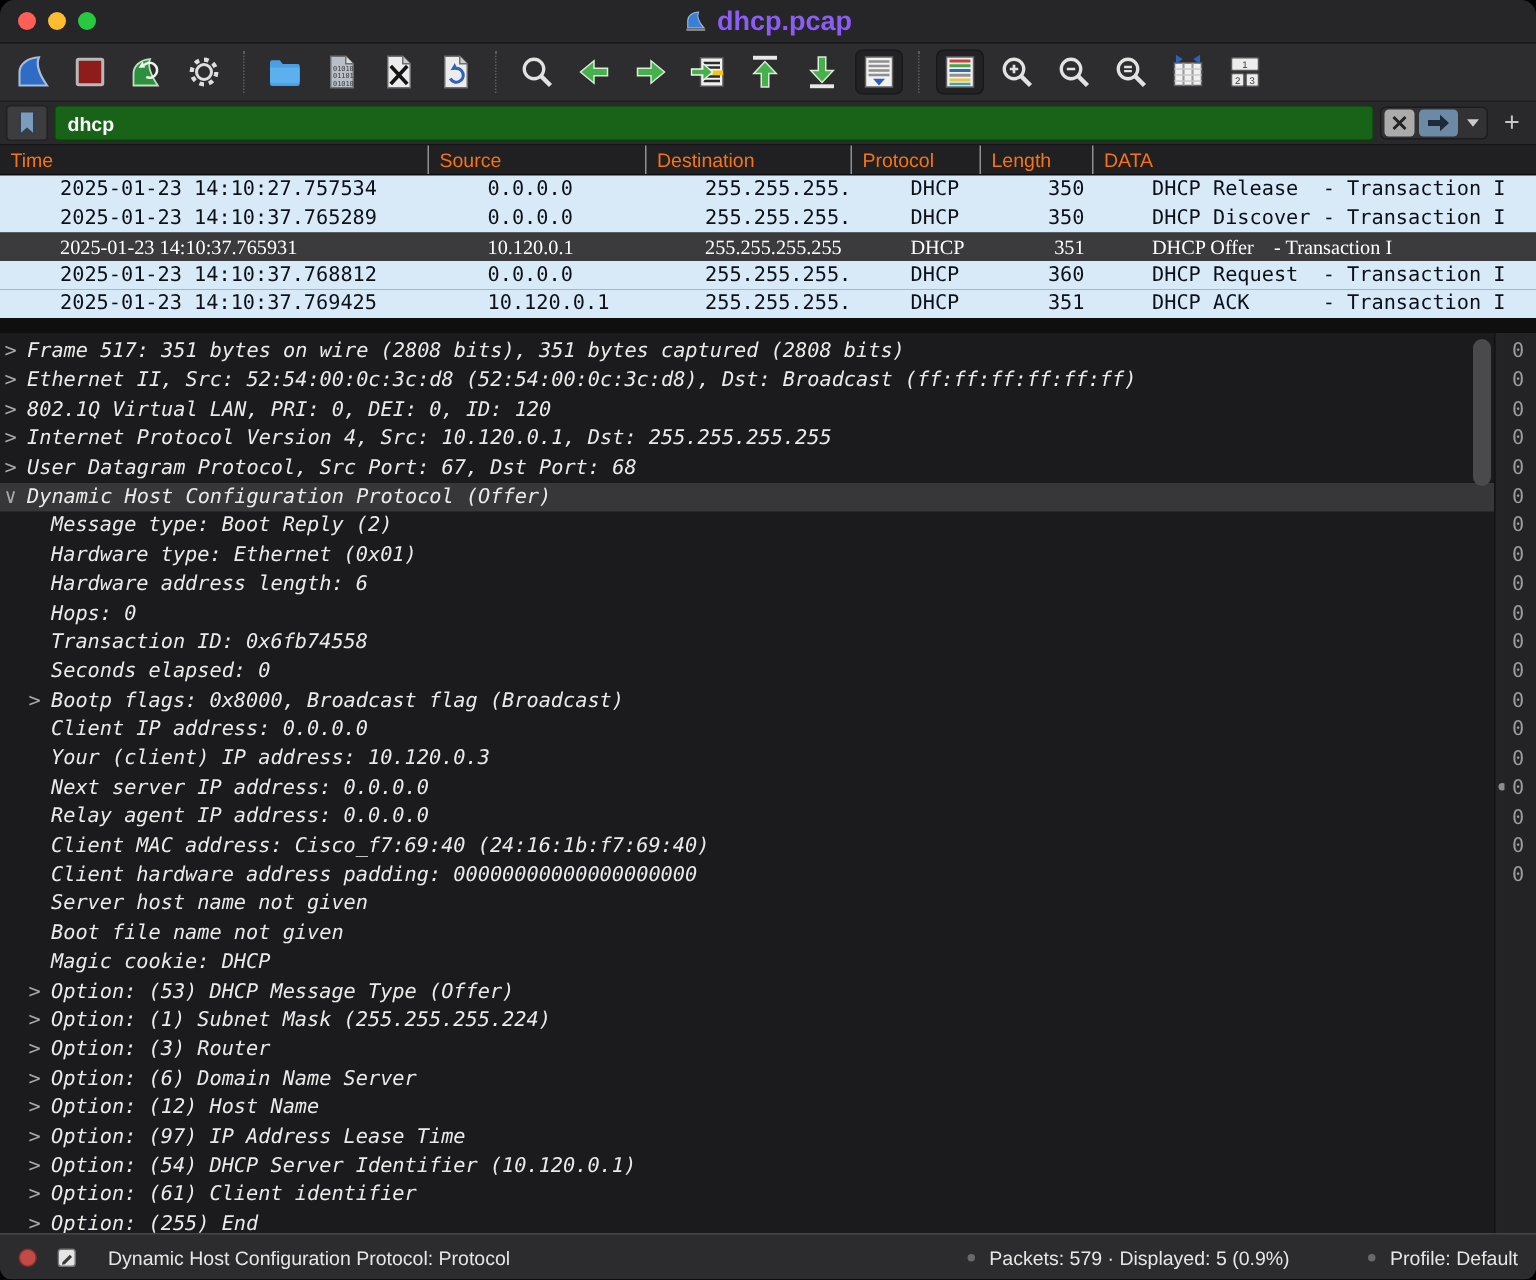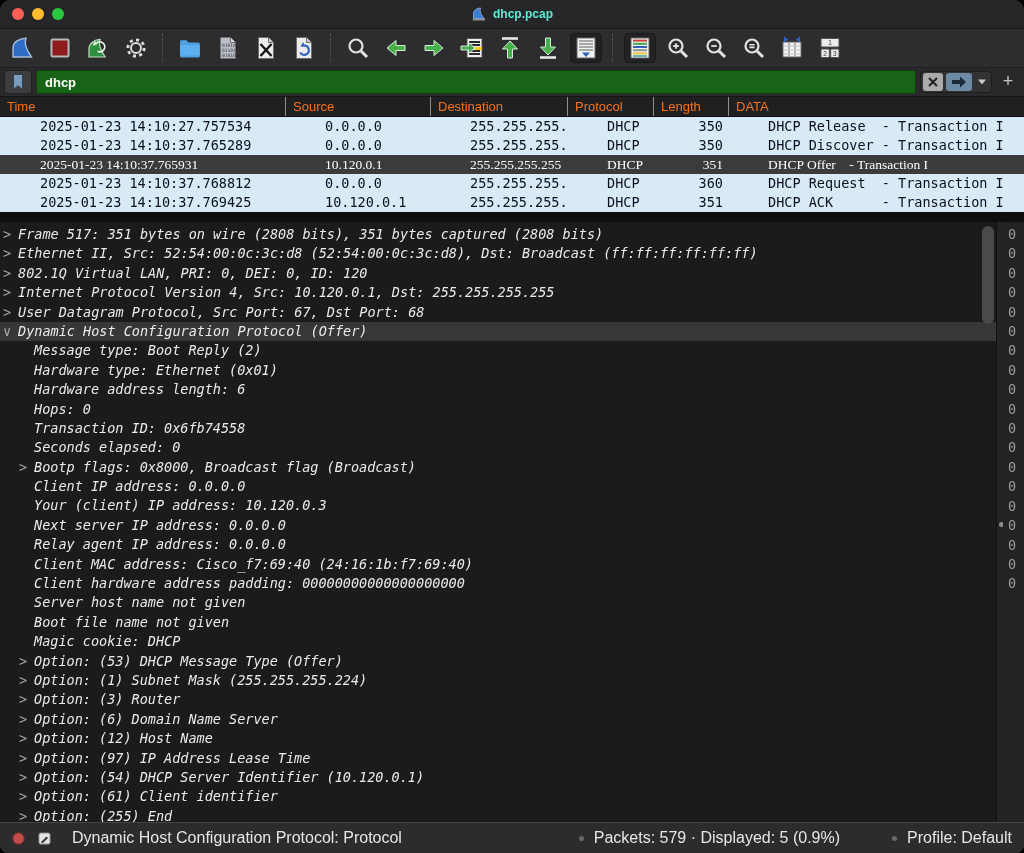--- a/index.html
+++ b/index.html
@@ -6,21 +6,21 @@
     font-family:"Liberation Sans",sans-serif;-webkit-user-select:none;}
   .window{width:1024px;height:853px;display:flex;flex-direction:column;
     border-radius:10px 10px 8px 8px;overflow:hidden;background:#1b1b1d;}
 
   
   .titlebar{height:28px;background:#262628;position:relative;display:flex;align-items:center;
     justify-content:center;border-bottom:1px solid #1a1a1a;flex:0 0 28px;}
   .lights{position:absolute;left:12px;top:8px;display:flex;gap:8px;}
   .light{width:12px;height:12px;border-radius:50%;}
   .light.red{background:#ff5f57;}.light.yellow{background:#febc2e;}.light.green{background:#28c840;}
-  .wintitle{display:flex;align-items:center;gap:6px;color:#5eead4;font-size:12px;font-weight:bold;}
+  .wintitle{display:flex;align-items:center;gap:6px;color:#8b5cf6;font-size:18px;font-weight:bold;}
 
   
   .toolbar{height:38px;flex:0 0 38px;background:#2d2d2f;display:flex;align-items:center;
     padding:0 6px;gap:6px;border-bottom:1px solid #1e1e20;}
   .tbtn{width:32px;height:30px;display:flex;align-items:center;justify-content:center;
     border-radius:5px;flex:0 0 auto;}
   .tbtn.pressed{background:#222224;box-shadow:inset 0 0 0 1px #19191b;}
   .tsep{width:1px;height:28px;border-left:1px dotted #5c5c5e;margin:0 4px;flex:0 0 1px;}
 
   
@@ -67,21 +67,21 @@
   .vsplitter{position:absolute;right:16px;top:0;bottom:0;width:10px;background:#242426;
     border-left:1px solid #111113;border-right:1px solid #111113;}
   .vsplitter .dot{position:absolute;left:2px;top:300px;width:5px;height:5px;border-radius:50%;
     background:#8d8d8f;}
   .bytes-sliver{position:absolute;right:0;top:0;bottom:0;width:16px;background:#232325;
     color:#9c9c9e;font-family:"DejaVu Sans Mono",monospace;font-size:13.5px;line-height:19.4px;
     white-space:pre;padding:3px 0 0 5px;}
 
   
   .statusbar{height:30px;flex:0 0 30px;background:#2c2c2e;border-top:1px solid #454547;
-    display:flex;align-items:center;padding:0 12px;color:#e6e6e6;font-size:16px;}
+    display:flex;align-items:center;padding:0 12px;color:#e6e6e6;font-size:13px;}
   .sb-left{display:flex;align-items:center;gap:12px;}
   .sb-field{margin-left:8px;}
   .spacer{flex:1;}
   .spacer2{flex:0 0 52px;}
   .grip-dot{width:5px;height:5px;border-radius:50%;background:#69696b;margin-right:10px;flex:0 0 5px;}
   svg{display:block;}
 </style>
 </head>
 <body>
 

